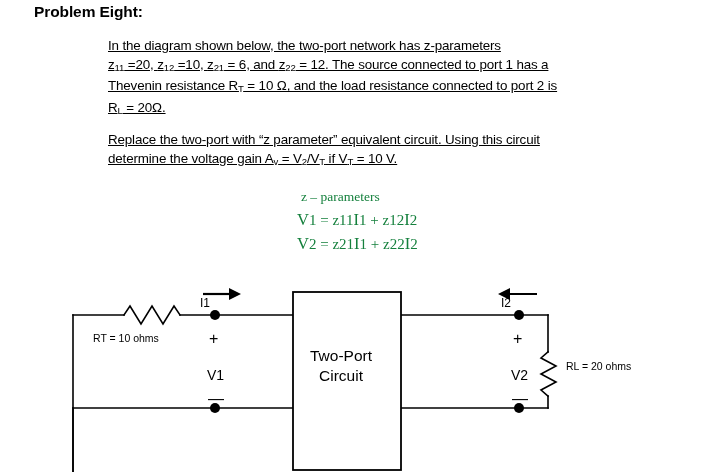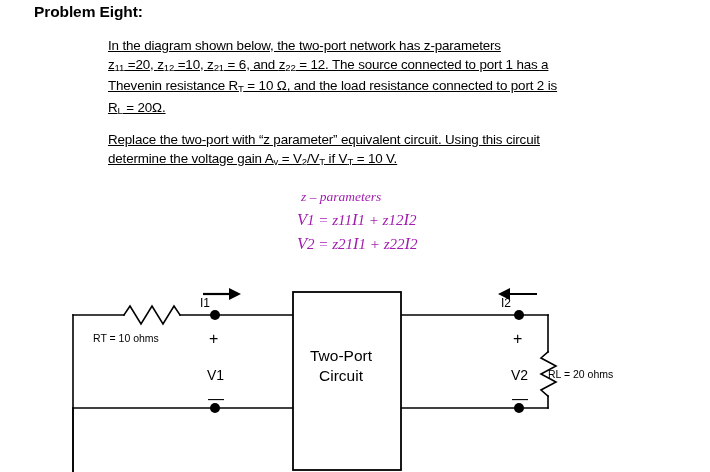--- a/index.html
+++ b/index.html
@@ -46,24 +46,23 @@
     font-size: 9.6px;
     vertical-align: -0.22em;
   }
 
   
   .eqblock {
     position: absolute;
     left: 297px;
     top: 185px;
     font-family: "Liberation Serif", serif;
-    font-style: italic;
     font-size: 15px;
     line-height: 23px;
-    color: #a21caf;
+    color: #15803d;
     white-space: nowrap;
   }
   .eqblock .eq { display: block; }
   .eqblock .eq.head { padding-left: 4px; font-size: 13.5px; }
   .eqblock .vv { font-size: 16.5px; }
 
   
   #circuit {
     position: absolute;
     left: 0;
@@ -162,21 +161,21 @@
         <path d="M508,22 L537,22" stroke="#000000" stroke-width="2.0" fill="none"></path>
         <path d="M510,16 L498,22 L510,28 Z" fill="#000000" stroke="none"></path>
       </g>
     </svg>
 
     
     
 
     <div class="clabel" style="left:93px; top:60px; font-size:10.5px;">RT = 10 ohms</div>
 
-    <div class="clabel" style="left:548px; top:88px; font-size:10.5px;margin-top:8px;">RL = 20 ohms</div>
+    <div class="clabel" style="left:566px; top:88px; font-size:10.5px;">RL = 20 ohms</div>
 
     <div class="clabel" style="left:200px; top:24px; font-size:12px;">I1</div>
 
     <div class="clabel" style="left:490px; top:24px; font-size:12px;margin-left:11px;">I2</div>
 
     <div class="clabel big" style="left:209px; top:58px;">+</div>
     <div class="clabel mid" style="left:207px; top:95px;">V1</div>
     <div class="clabel big" style="left:208px; top:118px;">—</div>
 
     <div class="clabel big" style="left:513px; top:58px;">+</div>

